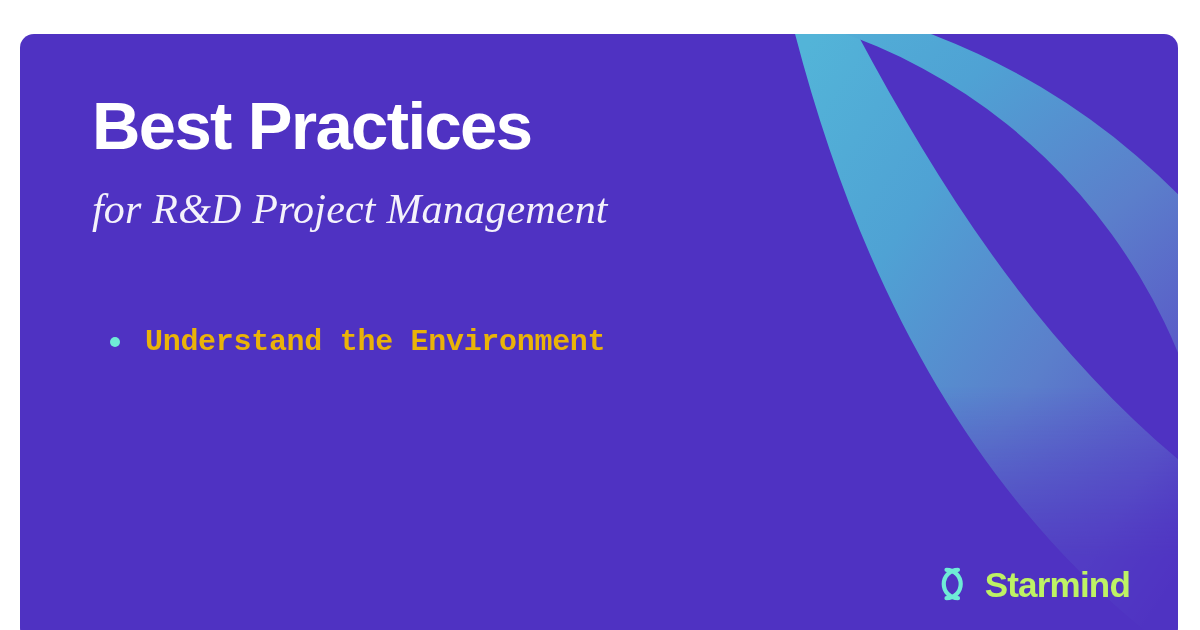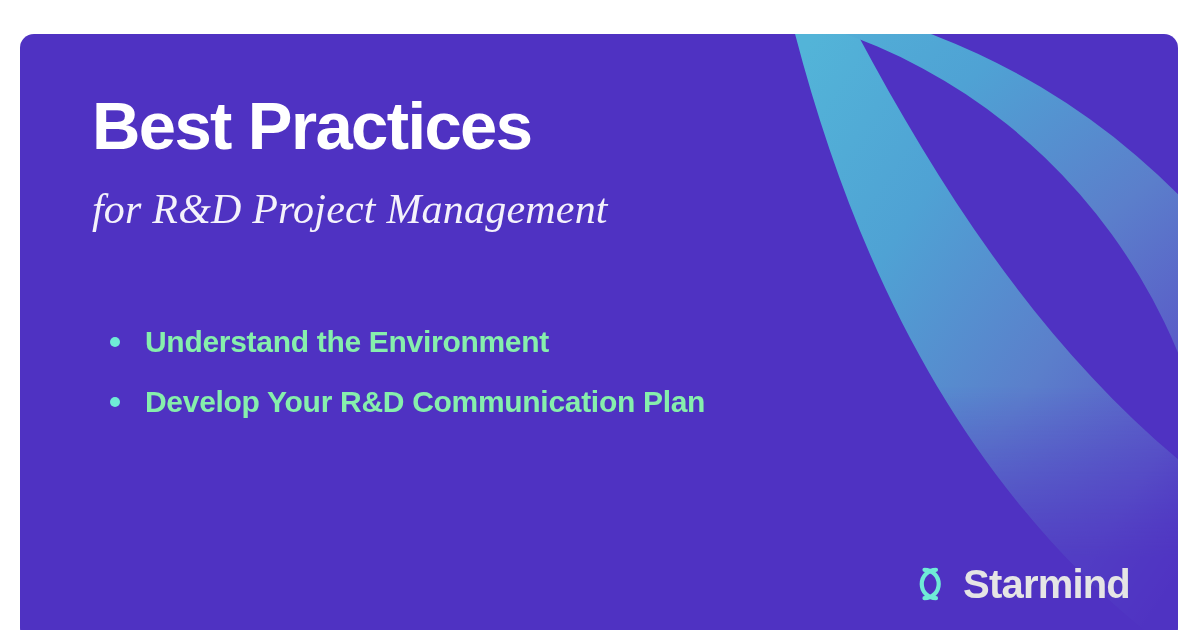--- a/index.html
+++ b/index.html
@@ -91,48 +91,48 @@
   .bullet-dot {
     flex:0 0 auto;
     width:10px;
     height:10px;
     border-radius:50%;
     background:#6FEBD6;
     margin-right:25px;
   }
 
   .bullet-label {
-    font-family:Liberation Sans, sans-serif;
+    font-family:Liberation Mono, monospace;
     font-weight:700;
     font-size:30px;
     letter-spacing:-0.3px;
     line-height:1;
-    color:#86efac;
+    color:#eab308;
     white-space:nowrap;
   }
 
   
   .logo {
     position:absolute;
     right:48px;
     bottom:36px;
     display:flex;
     align-items:center;
     gap:11px;
   }
 
   .logo-mark { display:block; width:44px; height:44px; }
 
   .logo-word {
     font-family:"Liberation Sans", sans-serif;
     font-weight:700;
-    font-size:40px;
+    font-size:35px;
     letter-spacing:-0.8px;
     line-height:1;
-    color:#e5e5e5;
+    color:#bef264;
   }
 </style>
 </head>
 <body>
 
 <div class="stage">
 
   <div class="card">
 
     <div class="arc-layer">
@@ -184,24 +184,20 @@
     <div class="content">
       <h1 class="title">Best Practices</h1>
       <div class="subtitle">for R&amp;D Project Management</div>
     </div>
 
     <ul class="bullets">
       <li class="bullet-item">
         <span class="bullet-dot"></span>
         <span class="bullet-label">Understand the Environment</span>
       </li>
-      <li class="bullet-item">
-        <span class="bullet-dot"></span>
-        <span class="bullet-label">Develop Your R&amp;D Communication Plan</span>
-      </li>
     </ul>
 
     <div class="logo">
       <span>
         <svg class="logo-mark" viewBox="0 0 48 48" aria-hidden="true">
 
           <path d="M 30.5 8.5
                    A 15 15 0 1 0 30.5 39.5" fill="none" stroke="#6FEBD6" stroke-width="4.6" stroke-linecap="round"></path>
 
           <path d="M 17.5 39.5

